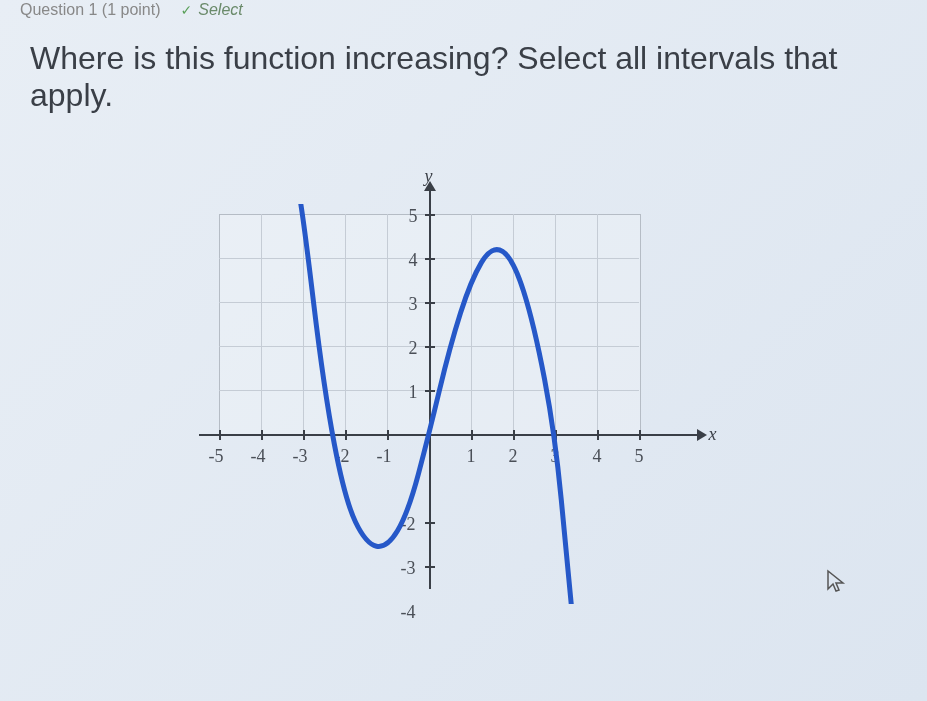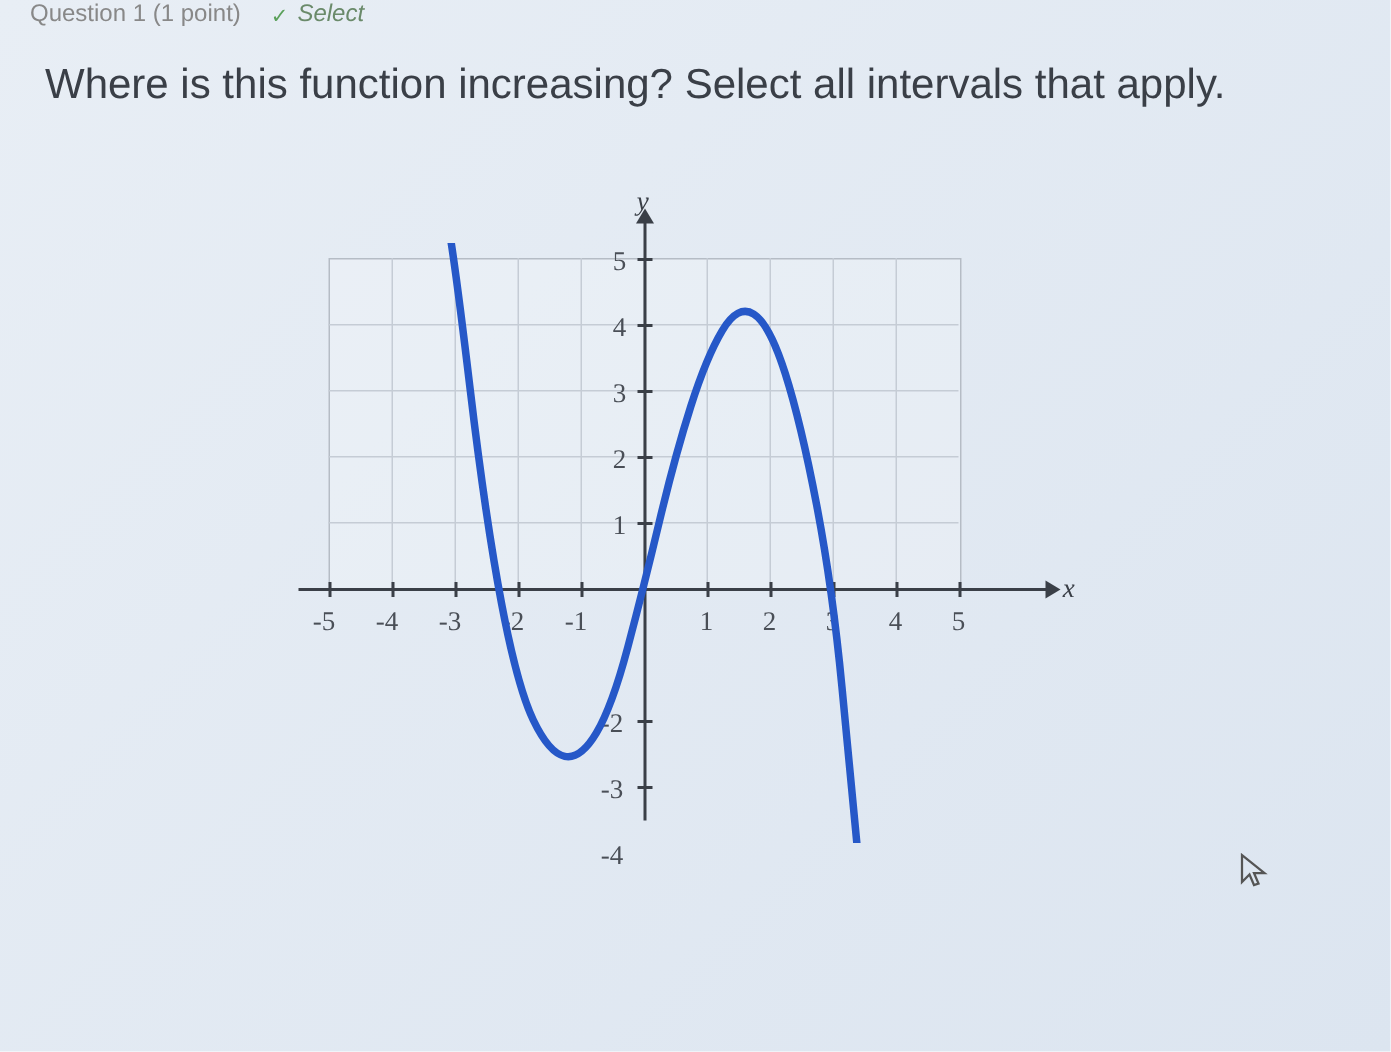--- a/index.html
+++ b/index.html
@@ -23,21 +23,21 @@
     .header-row .check-icon {
       color: #5aa05a;
       margin-right: 6px;
       font-size: 14px;
     }
     .saved-text {
       color: #6a8a6a;
       font-style: italic;
     }
     .question-text {
-      font-size: 28px;
+      font-size: 32px;
       color: #3a3f47;
       padding: 20px 30px 10px 30px;
       font-weight: 400;
     }
     .graph-area {
       position: relative;
       width: 560px;
       height: 480px;
       margin: 40px auto 0 auto;
     }

